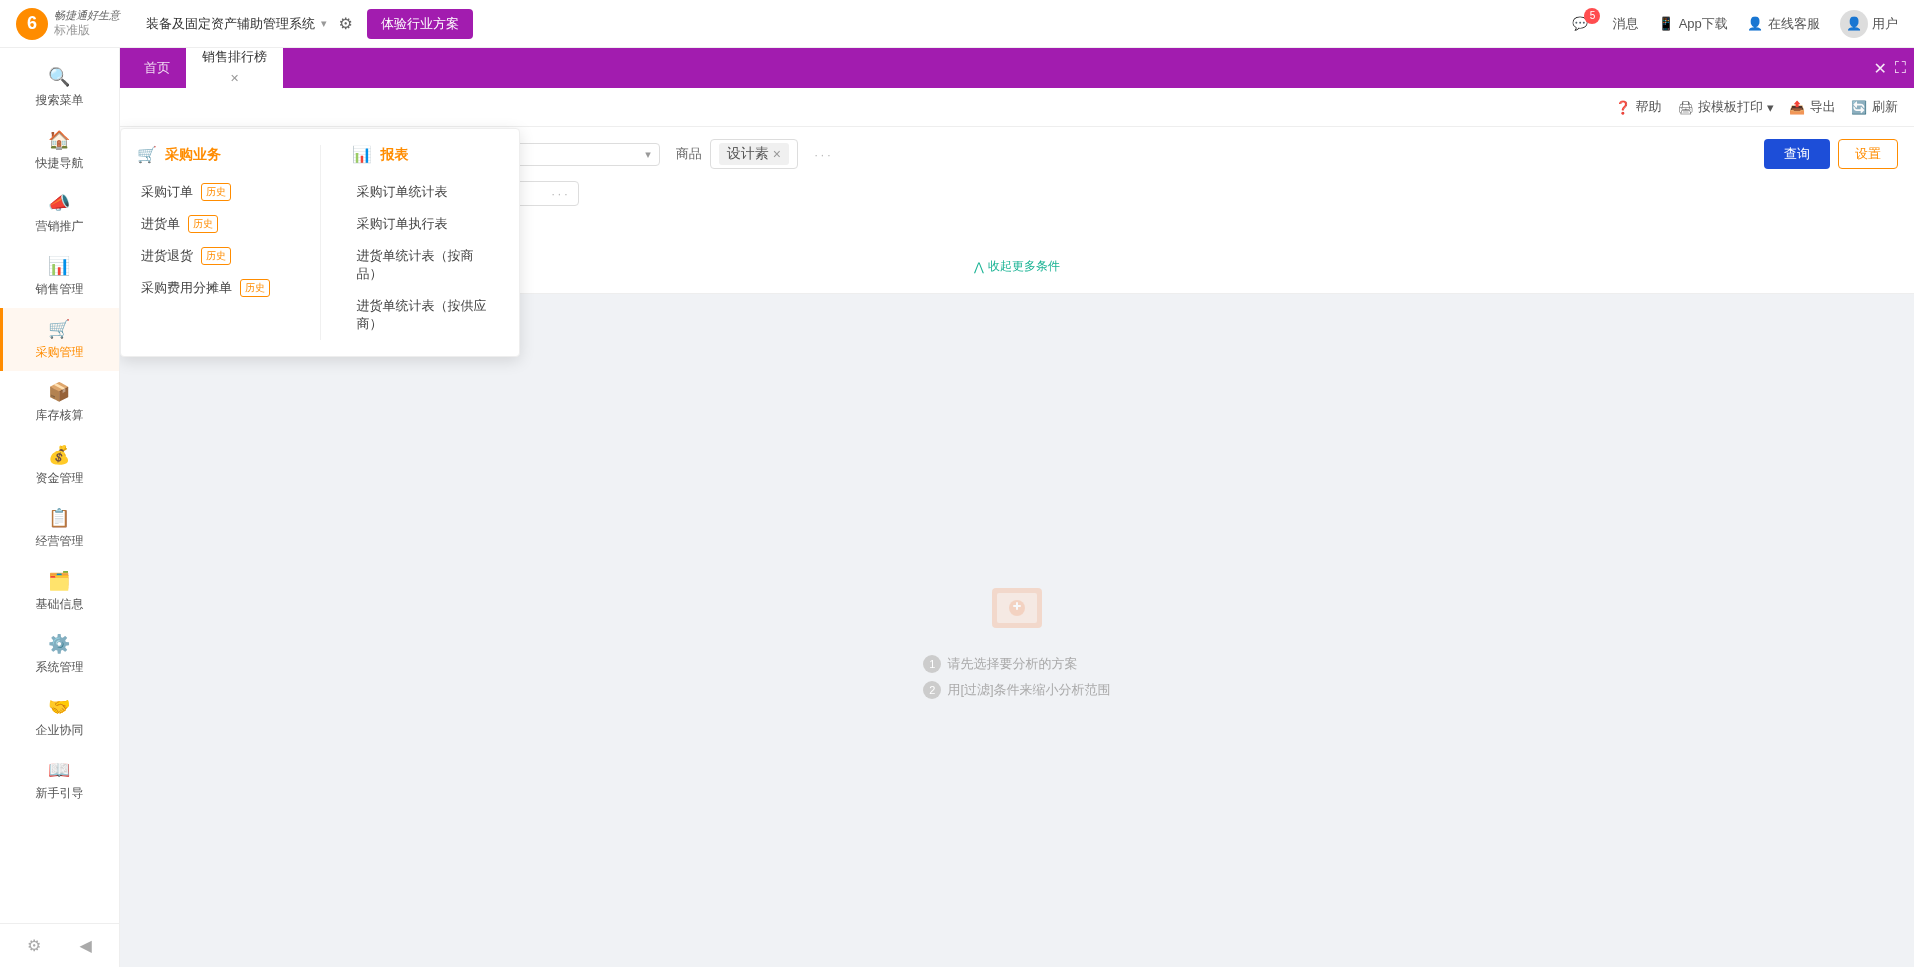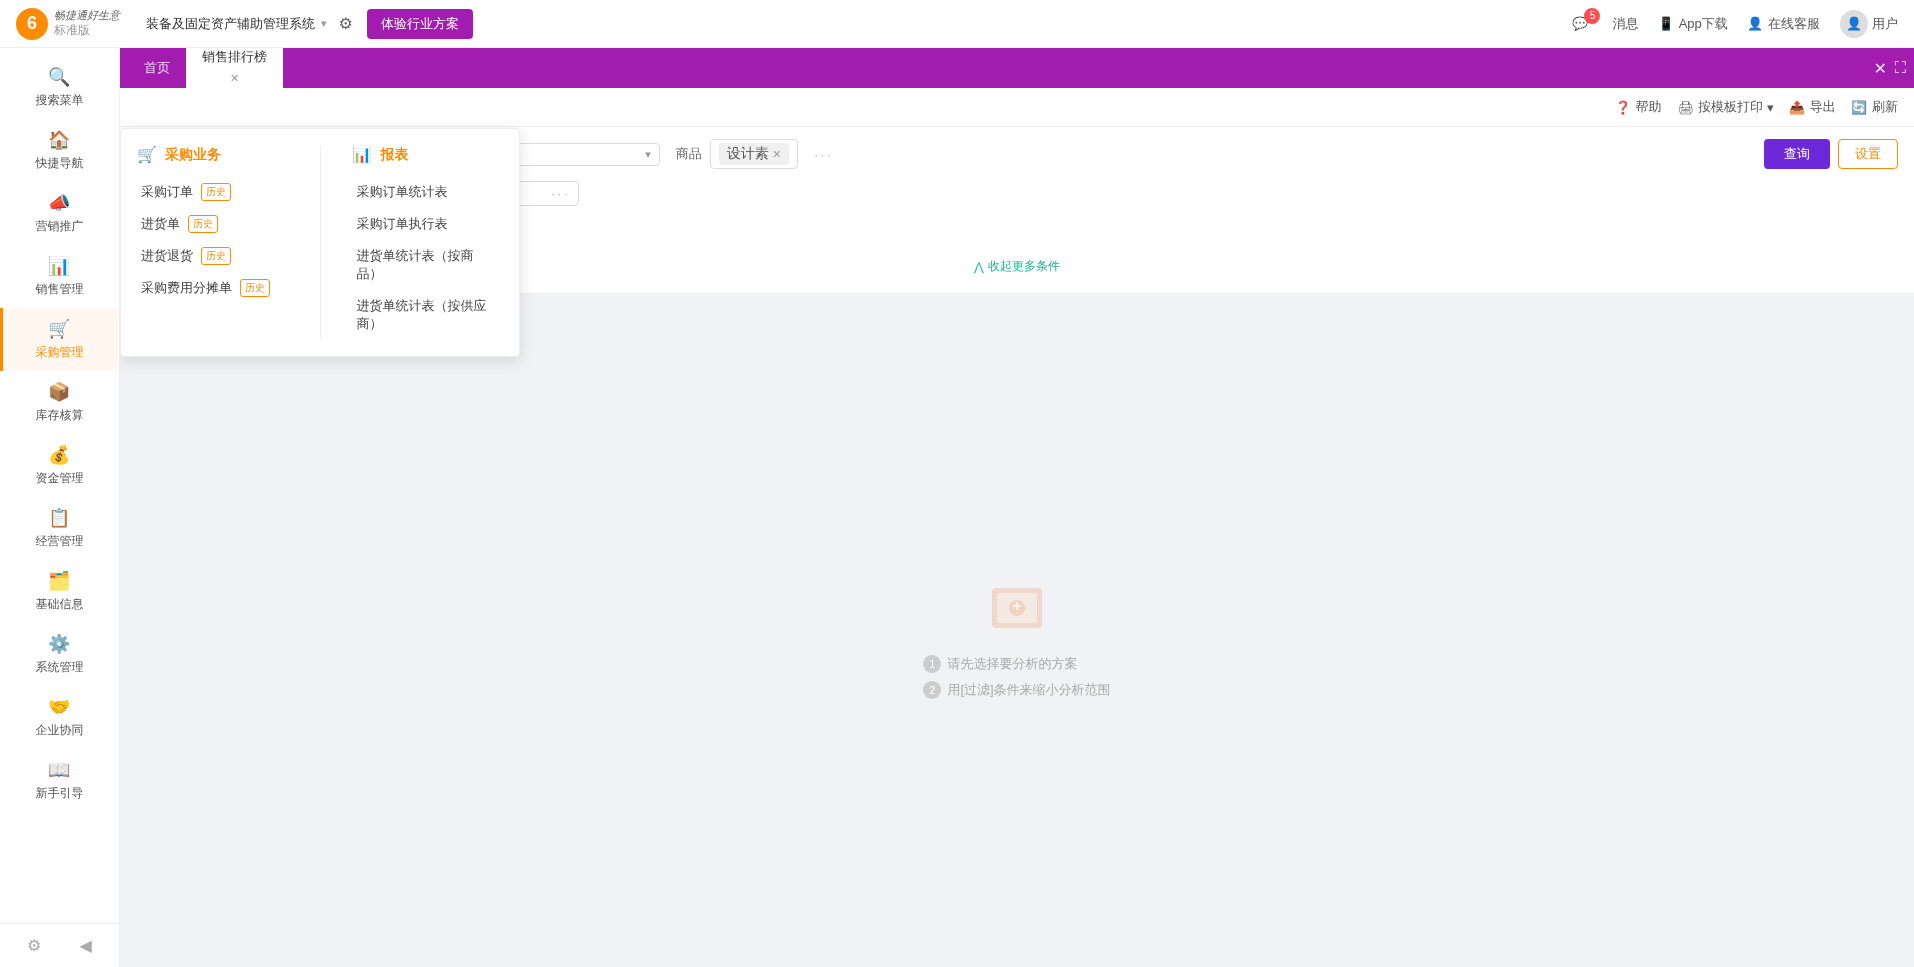--- a/index.html
+++ b/index.html
@@ -220,21 +220,21 @@
       border: none;
       color: #1ab394;
       cursor: pointer;
       font-size: 12px;
     }
     .date-text { color: #555; font-size: 13px; }
     .tag { background: #f0f0f0; border-radius: 3px; padding: 2px 8px; font-size: 14px; display: flex; align-items: center; gap: 4px; }
     .tag .x { cursor: pointer; color: #999; }
     .dots { color: #bbb; cursor: pointer; letter-spacing: 2px; }
     .search-btn {
-      background: #6d28d9;
+      background: #1d4ed8;
       color: #fff;
       border: none;
       border-radius: 4px;
       padding: 6px 20px;
       cursor: pointer;
       font-size: 13px;
     }
     .set-btn {
       background: #fff;
       color: #ff8c00;

